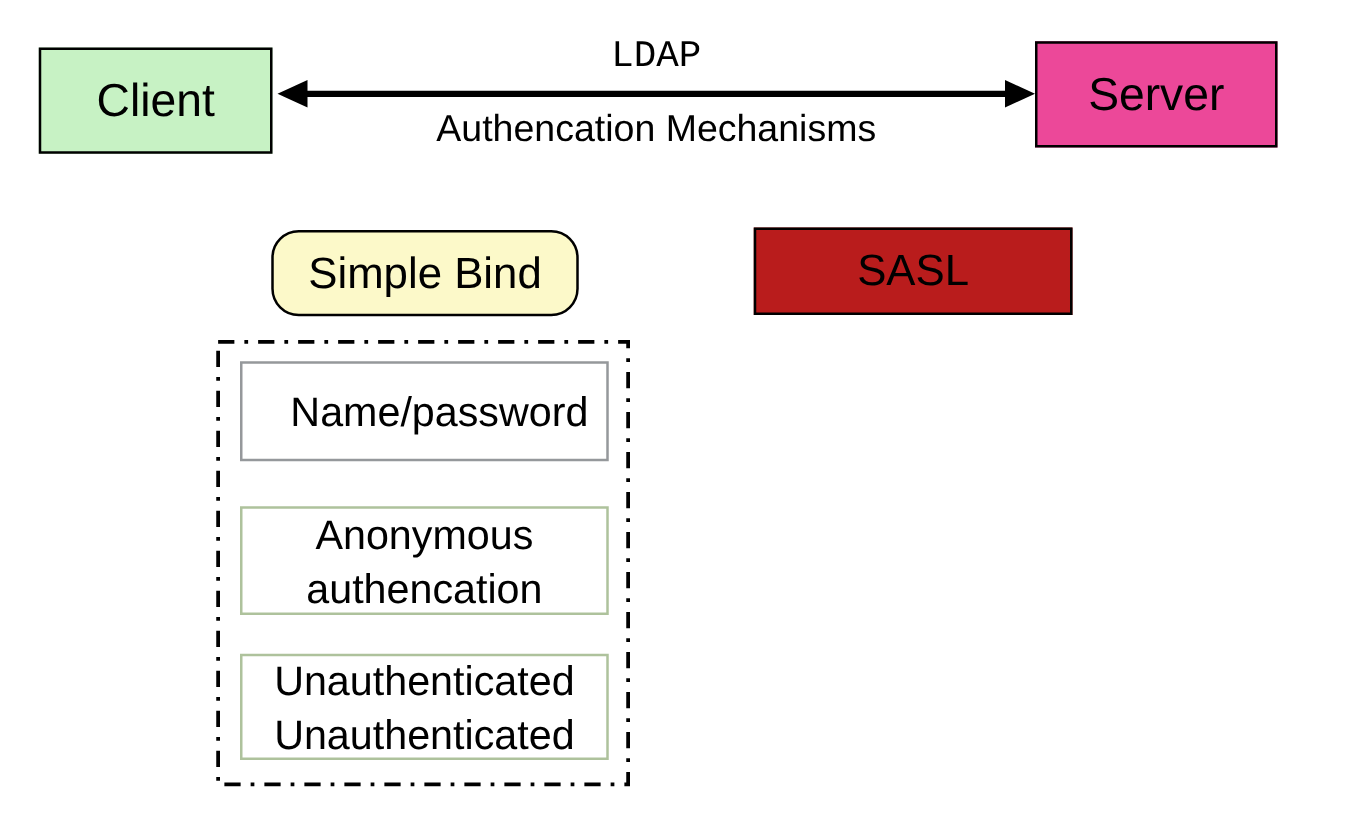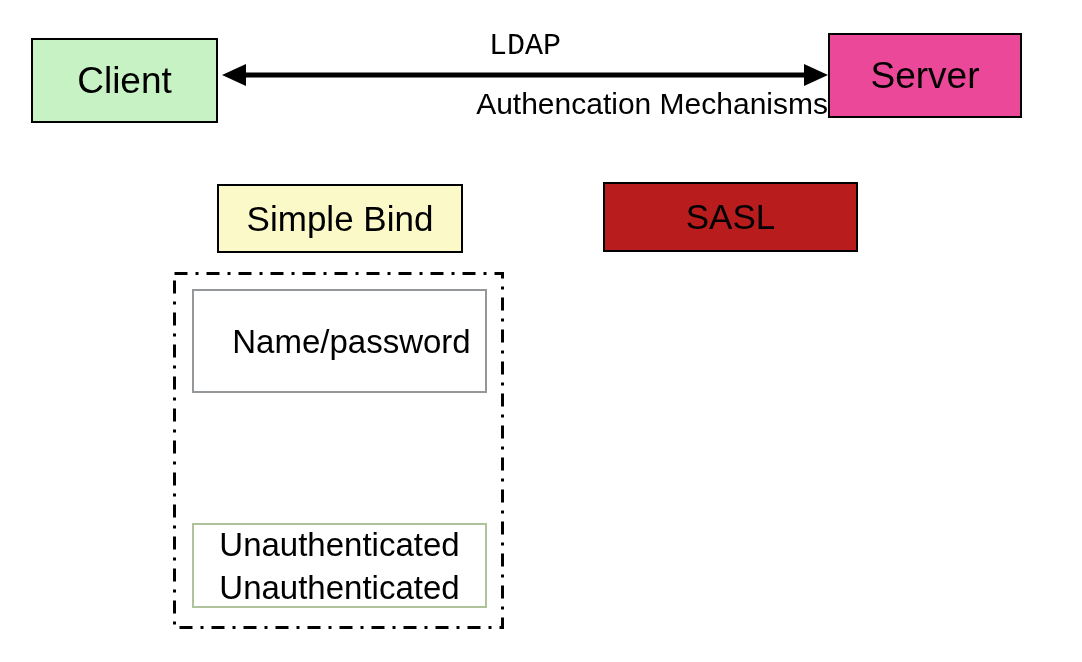--- a/index.html
+++ b/index.html
@@ -36,37 +36,37 @@
   #simple-bind { left: 217px; top: 184px; width: 246px; height: 69px; font-size: 35px; }
   #sasl        { left: 603px; top: 182px; width: 255px; height: 70px; font-size: 35px; }
   .link-label {
     position: absolute;
     left: 222px;
     width: 606px;
     text-align: center;
     white-space: nowrap;
   }
   #ldap-label { top: 29px; font-size: 30px; font-family: Liberation Mono, monospace; }
-  #mech-label { top: 87px; font-size: 30px; text-align: right; }
+  #mech-label { top: 87px; font-size: 30px; }
   .method {
     position: absolute;
     left: 192px;
     width: 295px;
     display: flex;
     flex-direction: column;
     align-items: center;
     justify-content: center;
     background: #ffffff;
     border: 2px solid #999999;
     box-sizing: border-box;
     font-size: 33px;
     line-height: 43px;
     text-align: center;
   }
-  #name-password   { top: 289px; height: 104px; padding-left: 24px; }
+  #name-password   { top: 289px; height: 80px; padding-left: 24px; }
   #anonymous       { top: 405px; height: 87px; }
   #unauthenticated { top: 523px; height: 85px; }
   .method span { display: block; }
 </style>
 </head>
 <body>
 
 <div class="canvas">
 
   <svg class="overlay" width="1082" height="662" viewBox="0 0 1082 662">
@@ -80,31 +80,35 @@
     <span>Client</span>
   </div>
 
   <div class="node" id="server" style="background-color: #ec4899;">
     <span>Server</span>
   </div>
 
   <div class="link-label" id="ldap-label">LDAP</div>
   <div class="link-label" id="mech-label">Authencation Mechanisms</div>
 
-  <div class="node" id="simple-bind" style="background-color: rgb(252, 249, 201);">
+  <div class="node" id="simple-bind" style="background-color: rgb(252, 249, 201); border-radius: 22px;">
     <span>Simple Bind</span>
   </div>
 
   <div class="node" id="sasl" style="background-color: #b91c1c;">
     <span>SASL</span>
   </div>
 
   <div class="method" id="name-password" style="border-color: rgb(149, 152, 155);">
     <span>Name/password</span>
   </div>
 
+  <div class="method" id="anonymous" style="border-color: rgb(174, 194, 156);">
+    <span>Anonymous</span>
+    <span>authencation</span>
+  </div>
 
   <div class="method" id="unauthenticated" style="border-color: rgb(174, 194, 156); justify-content: center;">
     <span>Unauthenticated</span>
     <span>Unauthenticated</span>
   </div>
 
 </div>
 
 </body></html>

